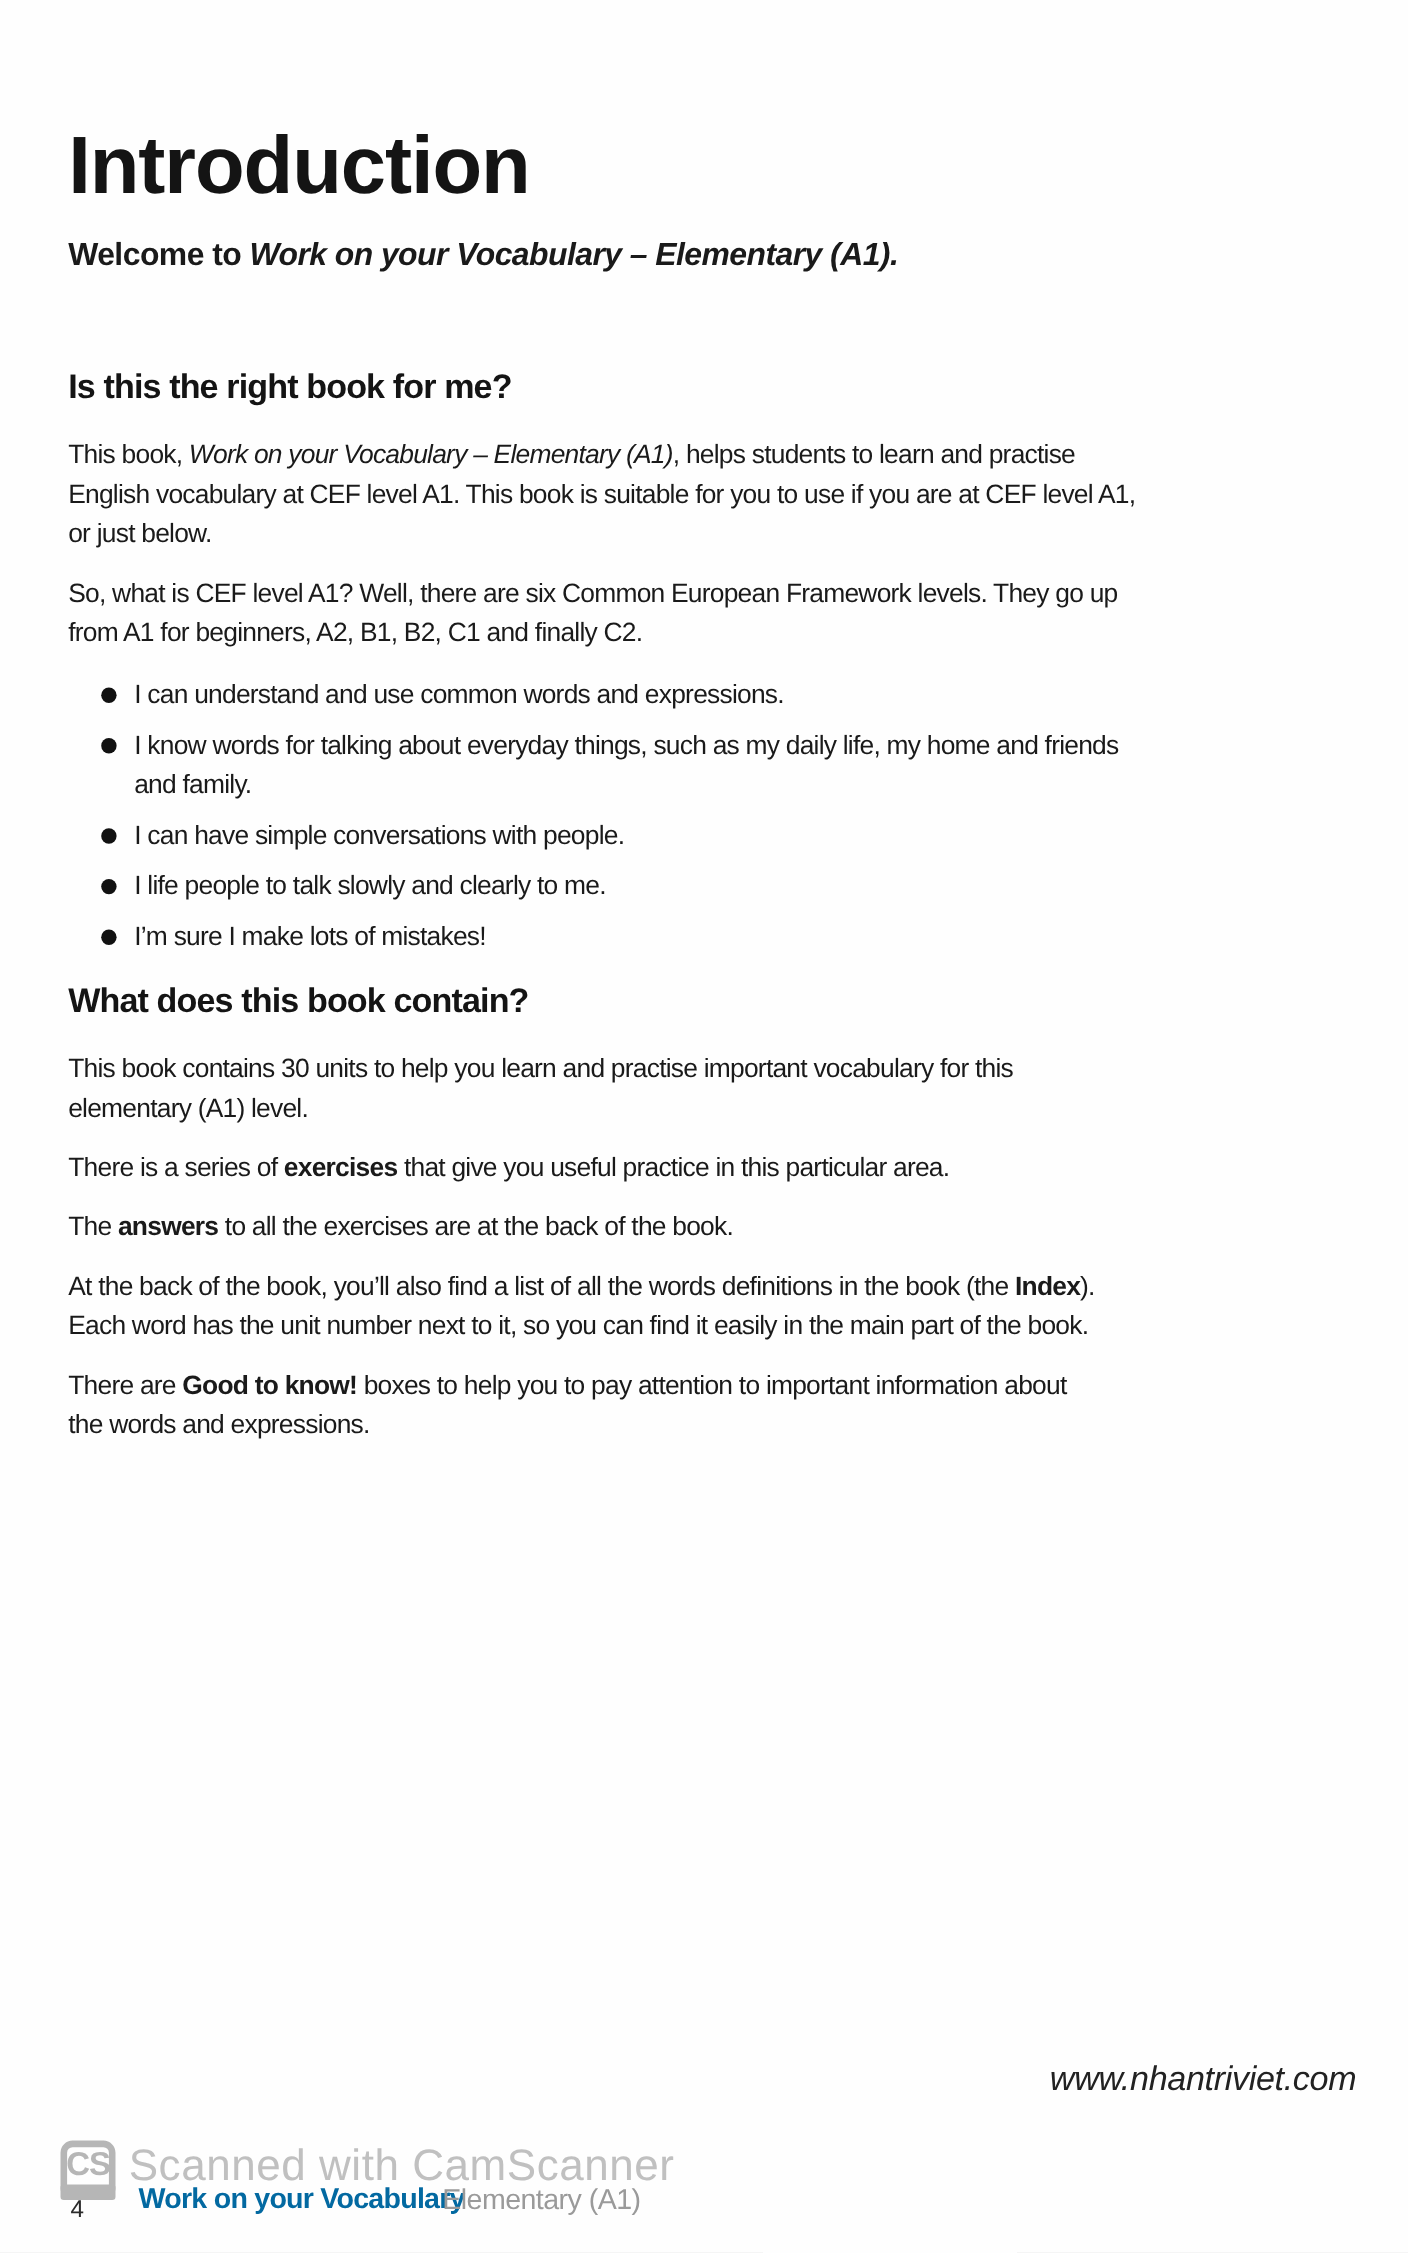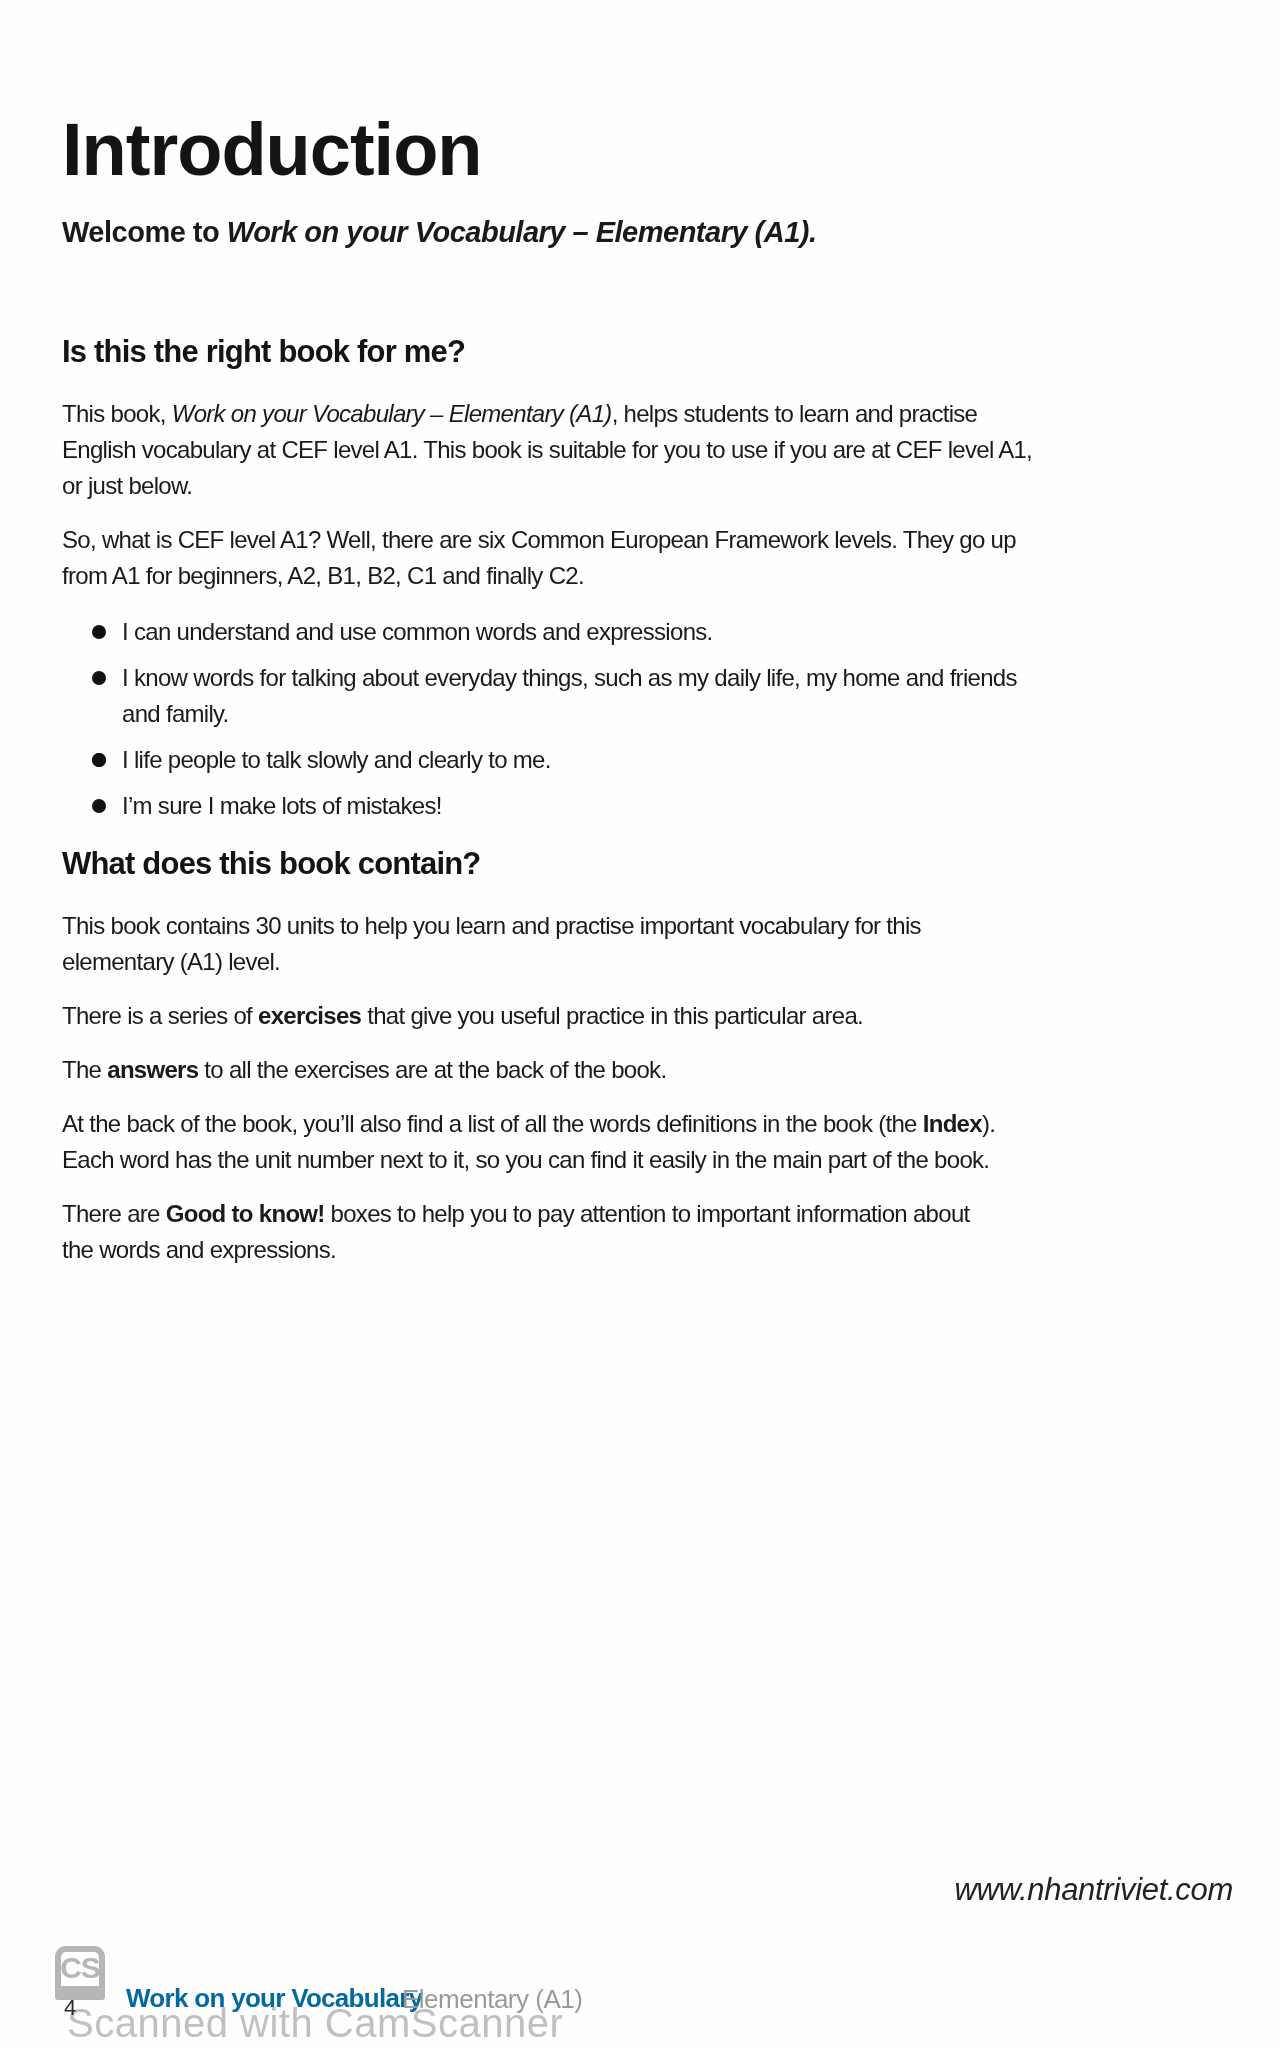--- a/index.html
+++ b/index.html
@@ -81,21 +81,20 @@
   .seg-bi { font-weight: bold; font-style: italic; }
 
   
   .watermark {
     position: absolute;
     left: 55px;
     top: 1946px;
     z-index: 1;
     display: flex;
     align-items: flex-start;
-    flex-direction: column;
   }
   .cs-badge {
     position: relative;
     width: 50px;
     height: 54px;
     flex: 0 0 auto;
   }
   .cs-box {
     position: absolute;
     left: 0; top: 0; right: 0;
@@ -151,21 +150,21 @@
       <h2 class="section-heading">Is this the right book for me?</h2>
       <p class="body"><span>This book, </span><span class="seg-i">Work on your Vocabulary – Elementary (A1)</span><span>, helps students to learn and practise
 English vocabulary at CEF level A1. This book is suitable for you to use if you are at CEF level A1,
 or just below.</span></p>
       <p class="body"><span>So, what is CEF level A1? Well, there are six Common European Framework levels. They go up
 from A1 for beginners, A2, B1, B2, C1 and finally C2.</span></p>
       <ul class="bullets">
         <li><span class="dot"></span><span class="li-text"><span>I can understand and use common words and expressions.</span></span></li>
         <li><span class="dot"></span><span class="li-text"><span>I know words for talking about everyday things, such as my daily life, my home and friends
 and family.</span></span></li>
-        <li><span class="dot"></span></li>
+        <li><span class="dot"></span><span class="li-text"><span>I can have simple conversations with people.</span></span></li>
         <li><span class="dot"></span><span class="li-text"><span>I life people to talk slowly and clearly to me.</span></span></li>
         <li><span class="dot"></span><span class="li-text"><span>I’m sure I make lots of mistakes!</span></span></li>
       </ul>
     </section>
 
     <section id="section-contents">
       <h2 class="section-heading">What does this book contain?</h2>
       <p class="body"><span>This book contains 30 units to help you learn and practise important vocabulary for this
 elementary (A1) level.</span></p>
       <p class="body"><span>There is a series of </span><span class="seg-b">exercises</span><span> that give you useful practice in this particular area.</span></p>

